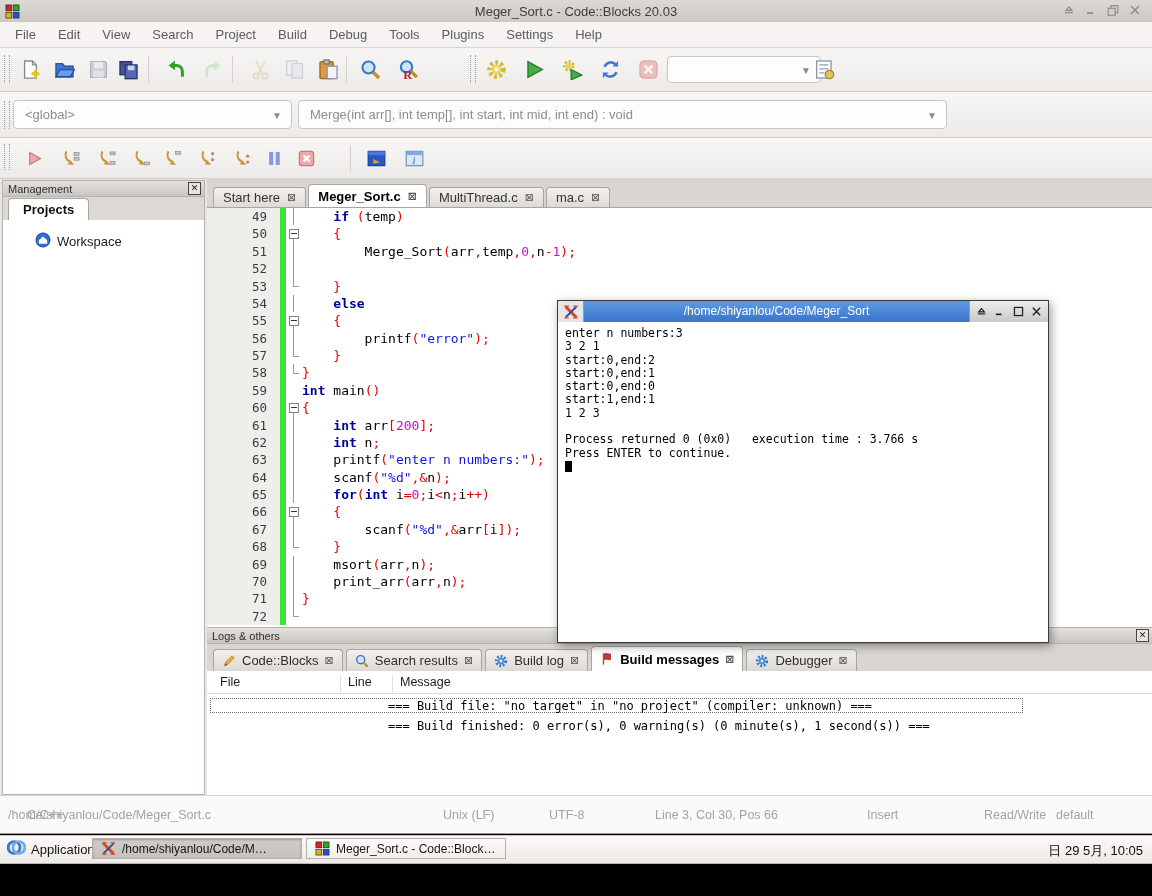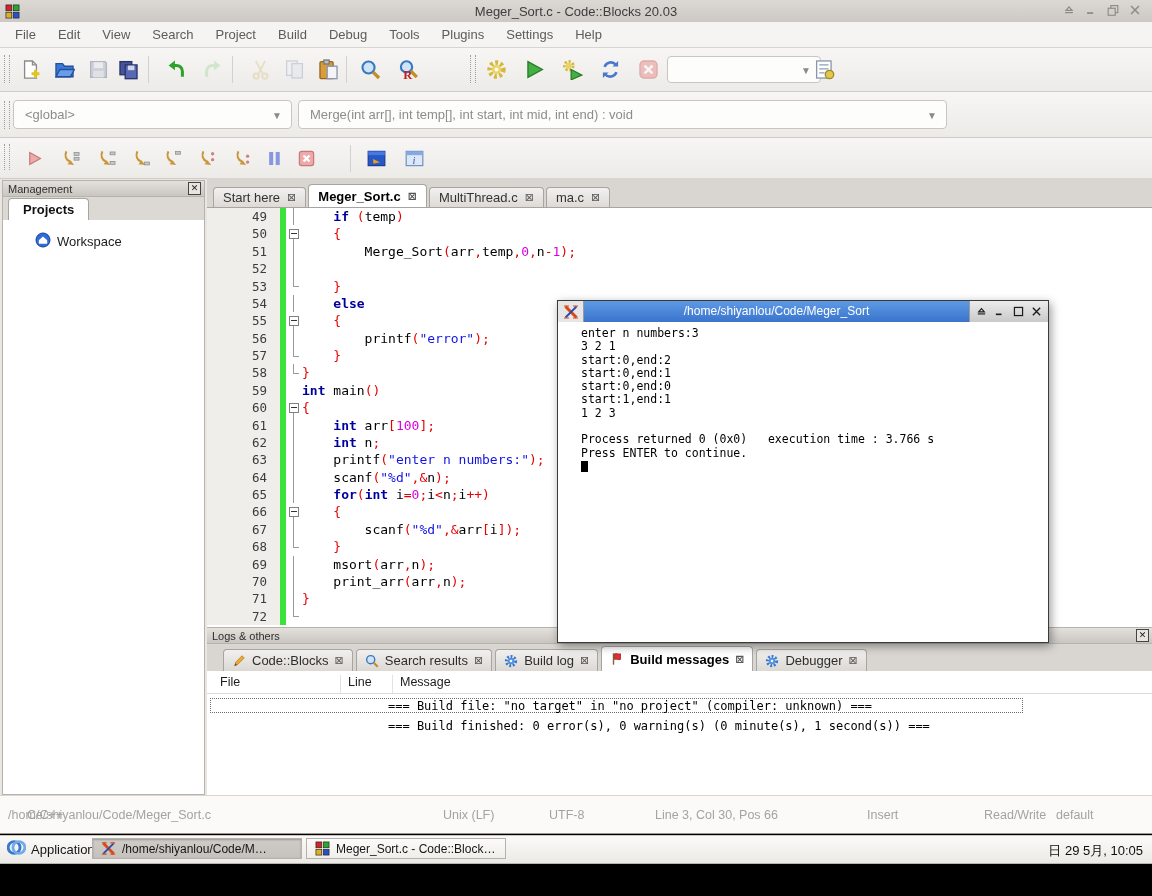--- a/index.html
+++ b/index.html
@@ -67,27 +67,27 @@
   .tp{color:#000}.tk{color:#0000a0;font-weight:bold}.to{color:#e60000}.tn{color:#dc00dc}.ts{color:#1414e6}
 
   
   #terminal{position:absolute;left:557px;top:300px;width:490px;height:341px;background:#fff;border:1px solid #3a3a3a;box-shadow:2px 3px 9px rgba(0,0,0,.4);z-index:40}
   #term-titlebar{height:21px;display:flex;align-items:stretch}
   #term-icon{width:25px;background:#e6e6e6;border-right:1px solid #9a9a9a;display:flex;align-items:center;justify-content:center}
   #term-icon svg{width:16px;height:16px}
   #term-title{flex:1;background:linear-gradient(#5d9ae4,#3a74cc);color:#fff;font-size:12px;text-align:center;line-height:21px;white-space:nowrap;overflow:hidden}
   #term-controls{width:78px;background:linear-gradient(#ececec,#c9c9c9);border-left:1px solid #9a9a9a;display:flex;align-items:center;justify-content:space-evenly;color:#1c1c1c}
   #term-controls span{display:flex;align-items:center;justify-content:center;width:13px;height:13px}
-  #term-body{position:absolute;left:0;top:21px;right:0;bottom:0;background:#fff;padding:5px 23px;font-family:"DejaVu Sans Mono",monospace;font-size:11.5px;line-height:13.3px;color:#000}
+  #term-body{position:absolute;left:0;top:21px;right:0;bottom:0;background:#fff;padding:5px 7px;font-family:"DejaVu Sans Mono",monospace;font-size:11.5px;line-height:13.3px;color:#000}
   .term-line{white-space:pre;min-height:13.3px}
   #term-cursor{display:inline-block;width:7px;height:11px;background:#000;vertical-align:middle}
 
   
   #logs{position:absolute;left:207px;top:627px;right:0;height:168px;background:#e9e6e2;border-top:1px solid #b6b3ae}
-  #logs-tabbar{height:27px;display:flex;align-items:flex-end;gap:3px;padding-left:16px;background:#d9d6d1;border-bottom:1px solid #b6b3ae}
+  #logs-tabbar{height:27px;display:flex;align-items:flex-end;gap:3px;padding-left:6px;background:#d9d6d1;border-bottom:1px solid #b6b3ae}
   .log-tab{display:flex;align-items:center;gap:6px;background:linear-gradient(#f1f0ee,#dcd9d4);border:1px solid #a8a5a0;border-bottom:none;border-radius:4px 4px 0 0;padding:0 8px;height:21px;font-size:13px;color:#2e2e2e}
   .log-tab.active{background:#fff;font-weight:bold;height:24px;color:#000}
   .log-tab svg{width:14px;height:14px}
   #logs-table{position:absolute;left:0;top:43px;right:0;bottom:0;background:#fff}
   #logs-thead{position:relative;height:22px;border-bottom:1px solid #dedbd6;font-size:12.5px;color:#1c1c1c}
   #logs-thead span{position:absolute;top:4px}
   .th-sep{position:absolute;top:2px;height:18px;width:1px;background:#e4e1dd}
   .msg-row{position:absolute;left:3px;width:813px;height:15px;font-family:"DejaVu Sans Mono",monospace;font-size:12px;white-space:pre;color:#000;padding-left:177px;box-sizing:border-box;border:1px dotted transparent;line-height:14px}
   .msg-row.selected{border-color:#6e6e6e}
 
@@ -572,21 +572,21 @@
             <span class="f-vbot"></span>
           </div>
           <div class="lcode"><span class="to">{</span></div>
         </div>
         <div class="crow">
           <div class="lnum">61</div>
           <div class="lbar"></div>
           <div class="lfold">
             <span class="f-v"></span>
           </div>
-          <div class="lcode"><span class="tp">    </span><span class="tk">int</span><span class="tp"> arr</span><span class="to">[</span><span class="tn">100</span><span class="to">];</span></div>
+          <div class="lcode"><span class="tp">    </span><span class="tk">int</span><span class="tp"> arr</span><span class="to">[</span><span class="tn">200</span><span class="to">];</span></div>
         </div>
         <div class="crow">
           <div class="lnum">62</div>
           <div class="lbar"></div>
           <div class="lfold">
             <span class="f-v"></span>
           </div>
           <div class="lcode"><span class="tp">    </span><span class="tk">int</span><span class="tp"> n</span><span class="to">;</span></div>
         </div>
         <div class="crow">

